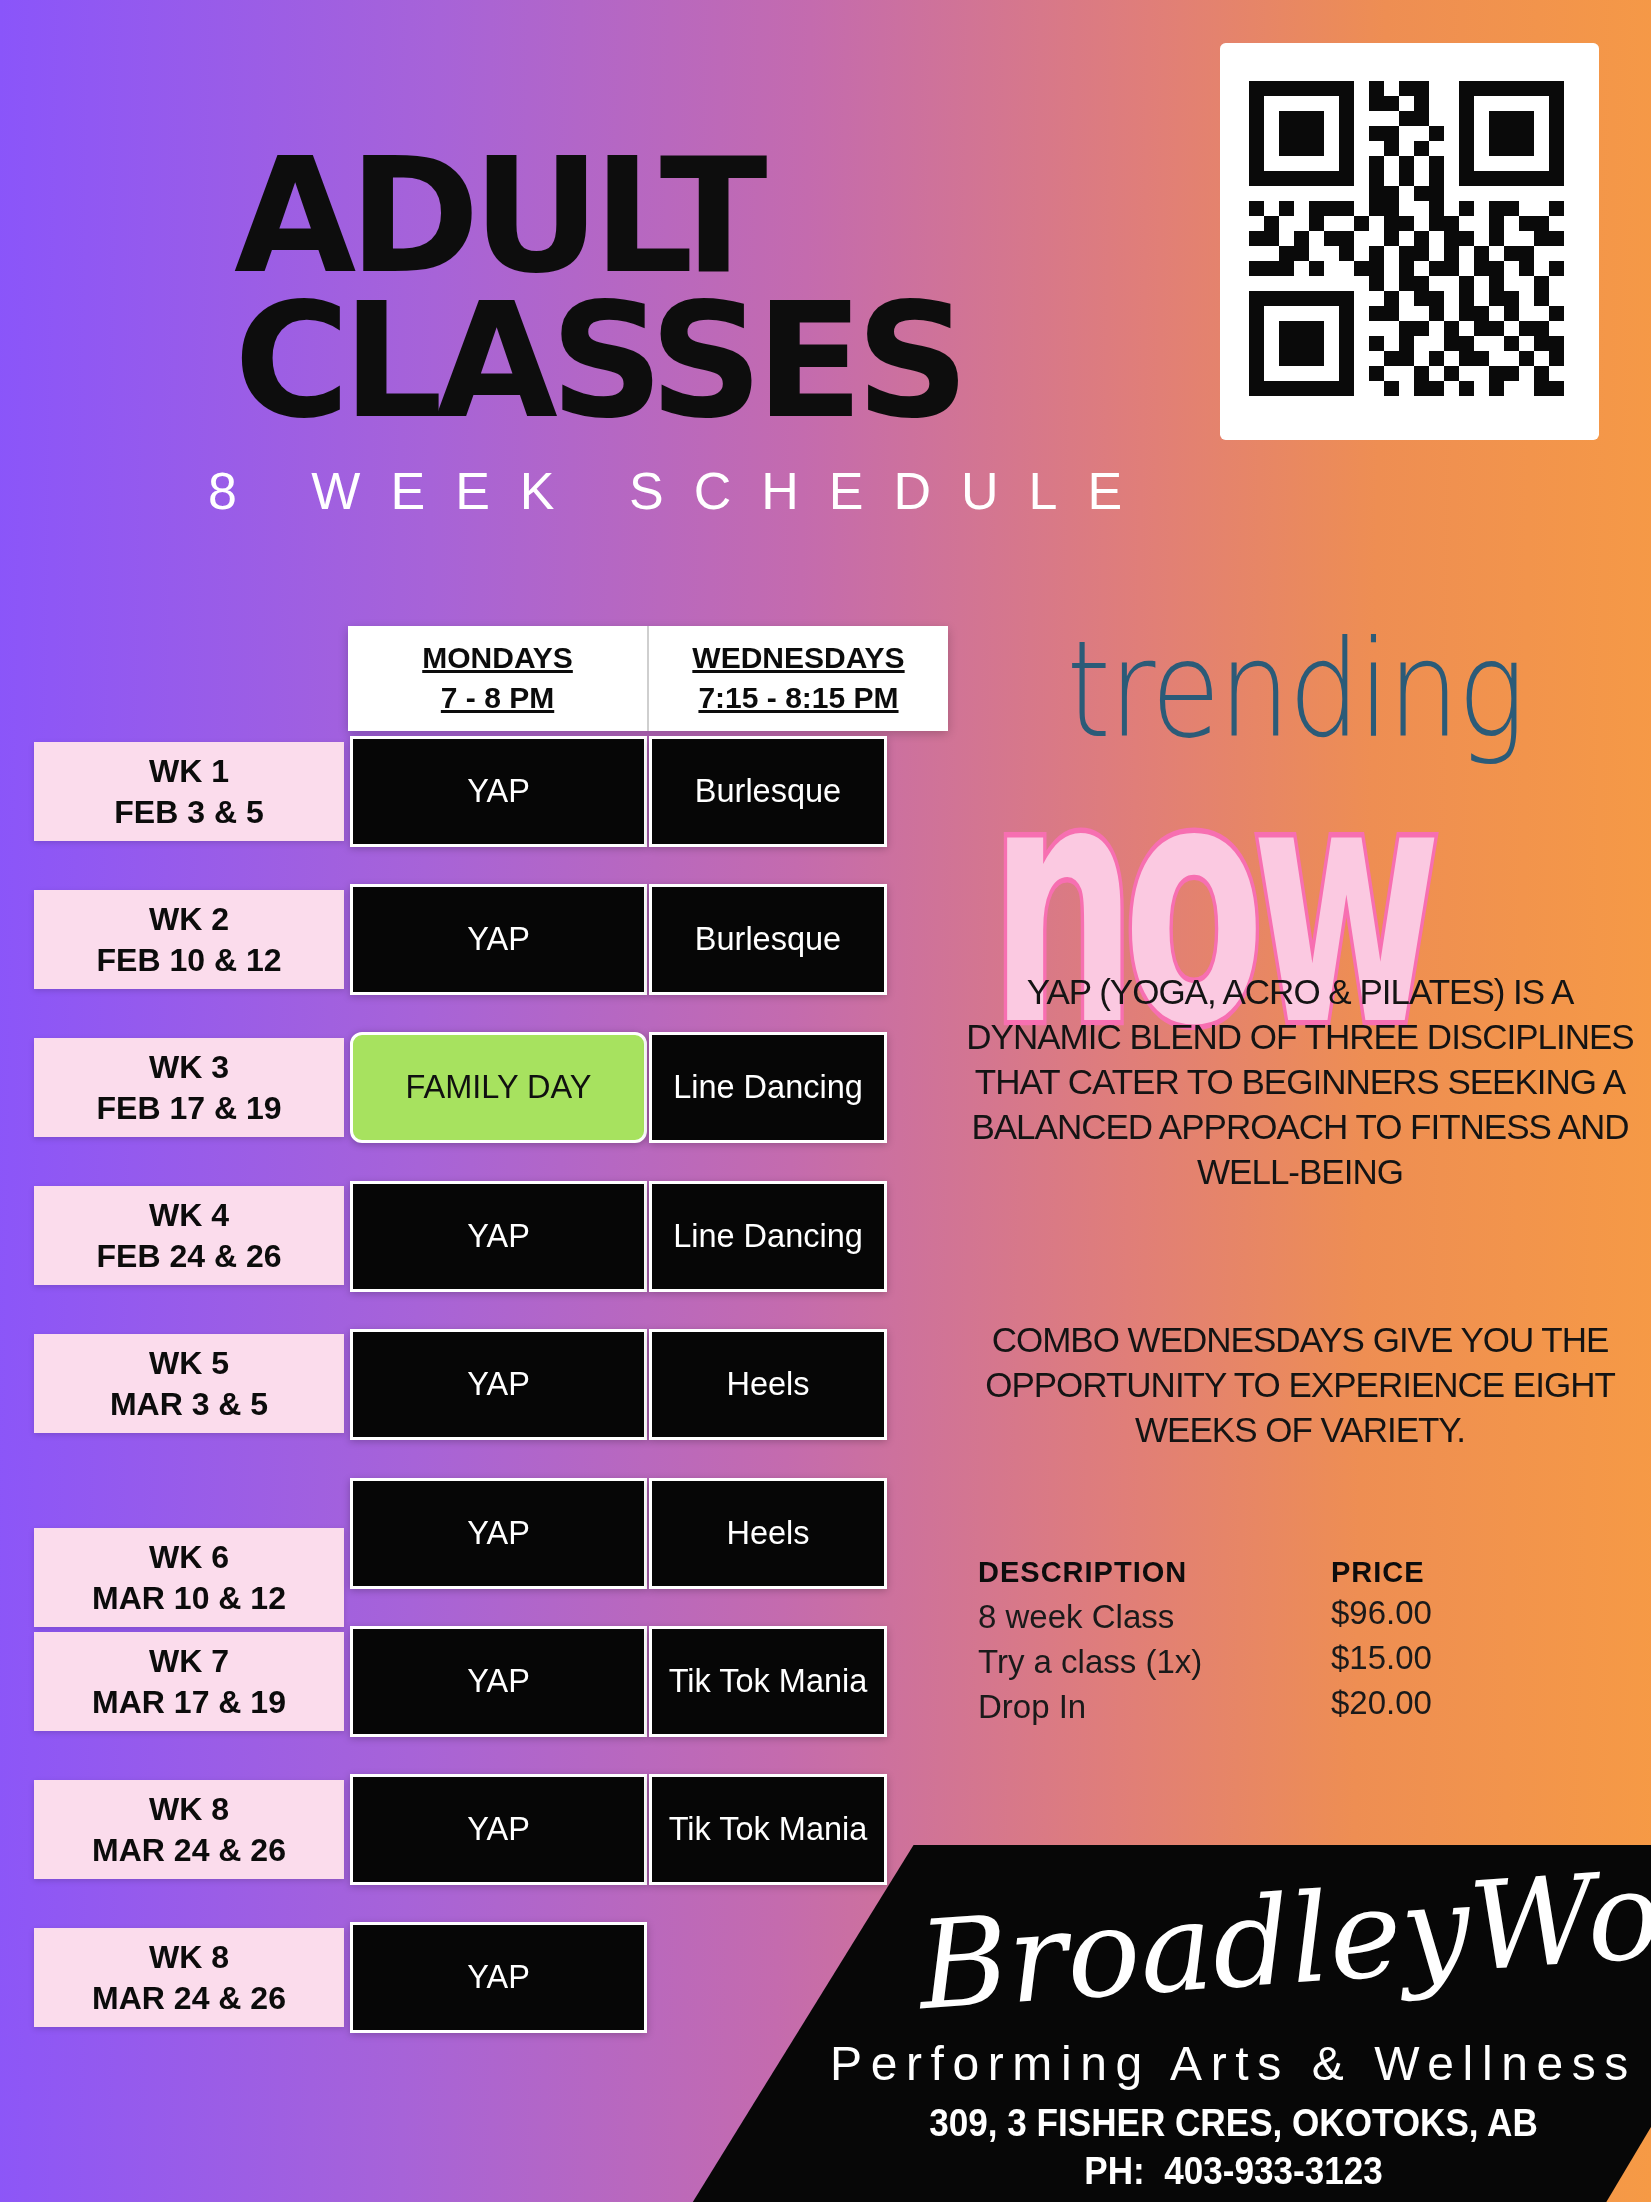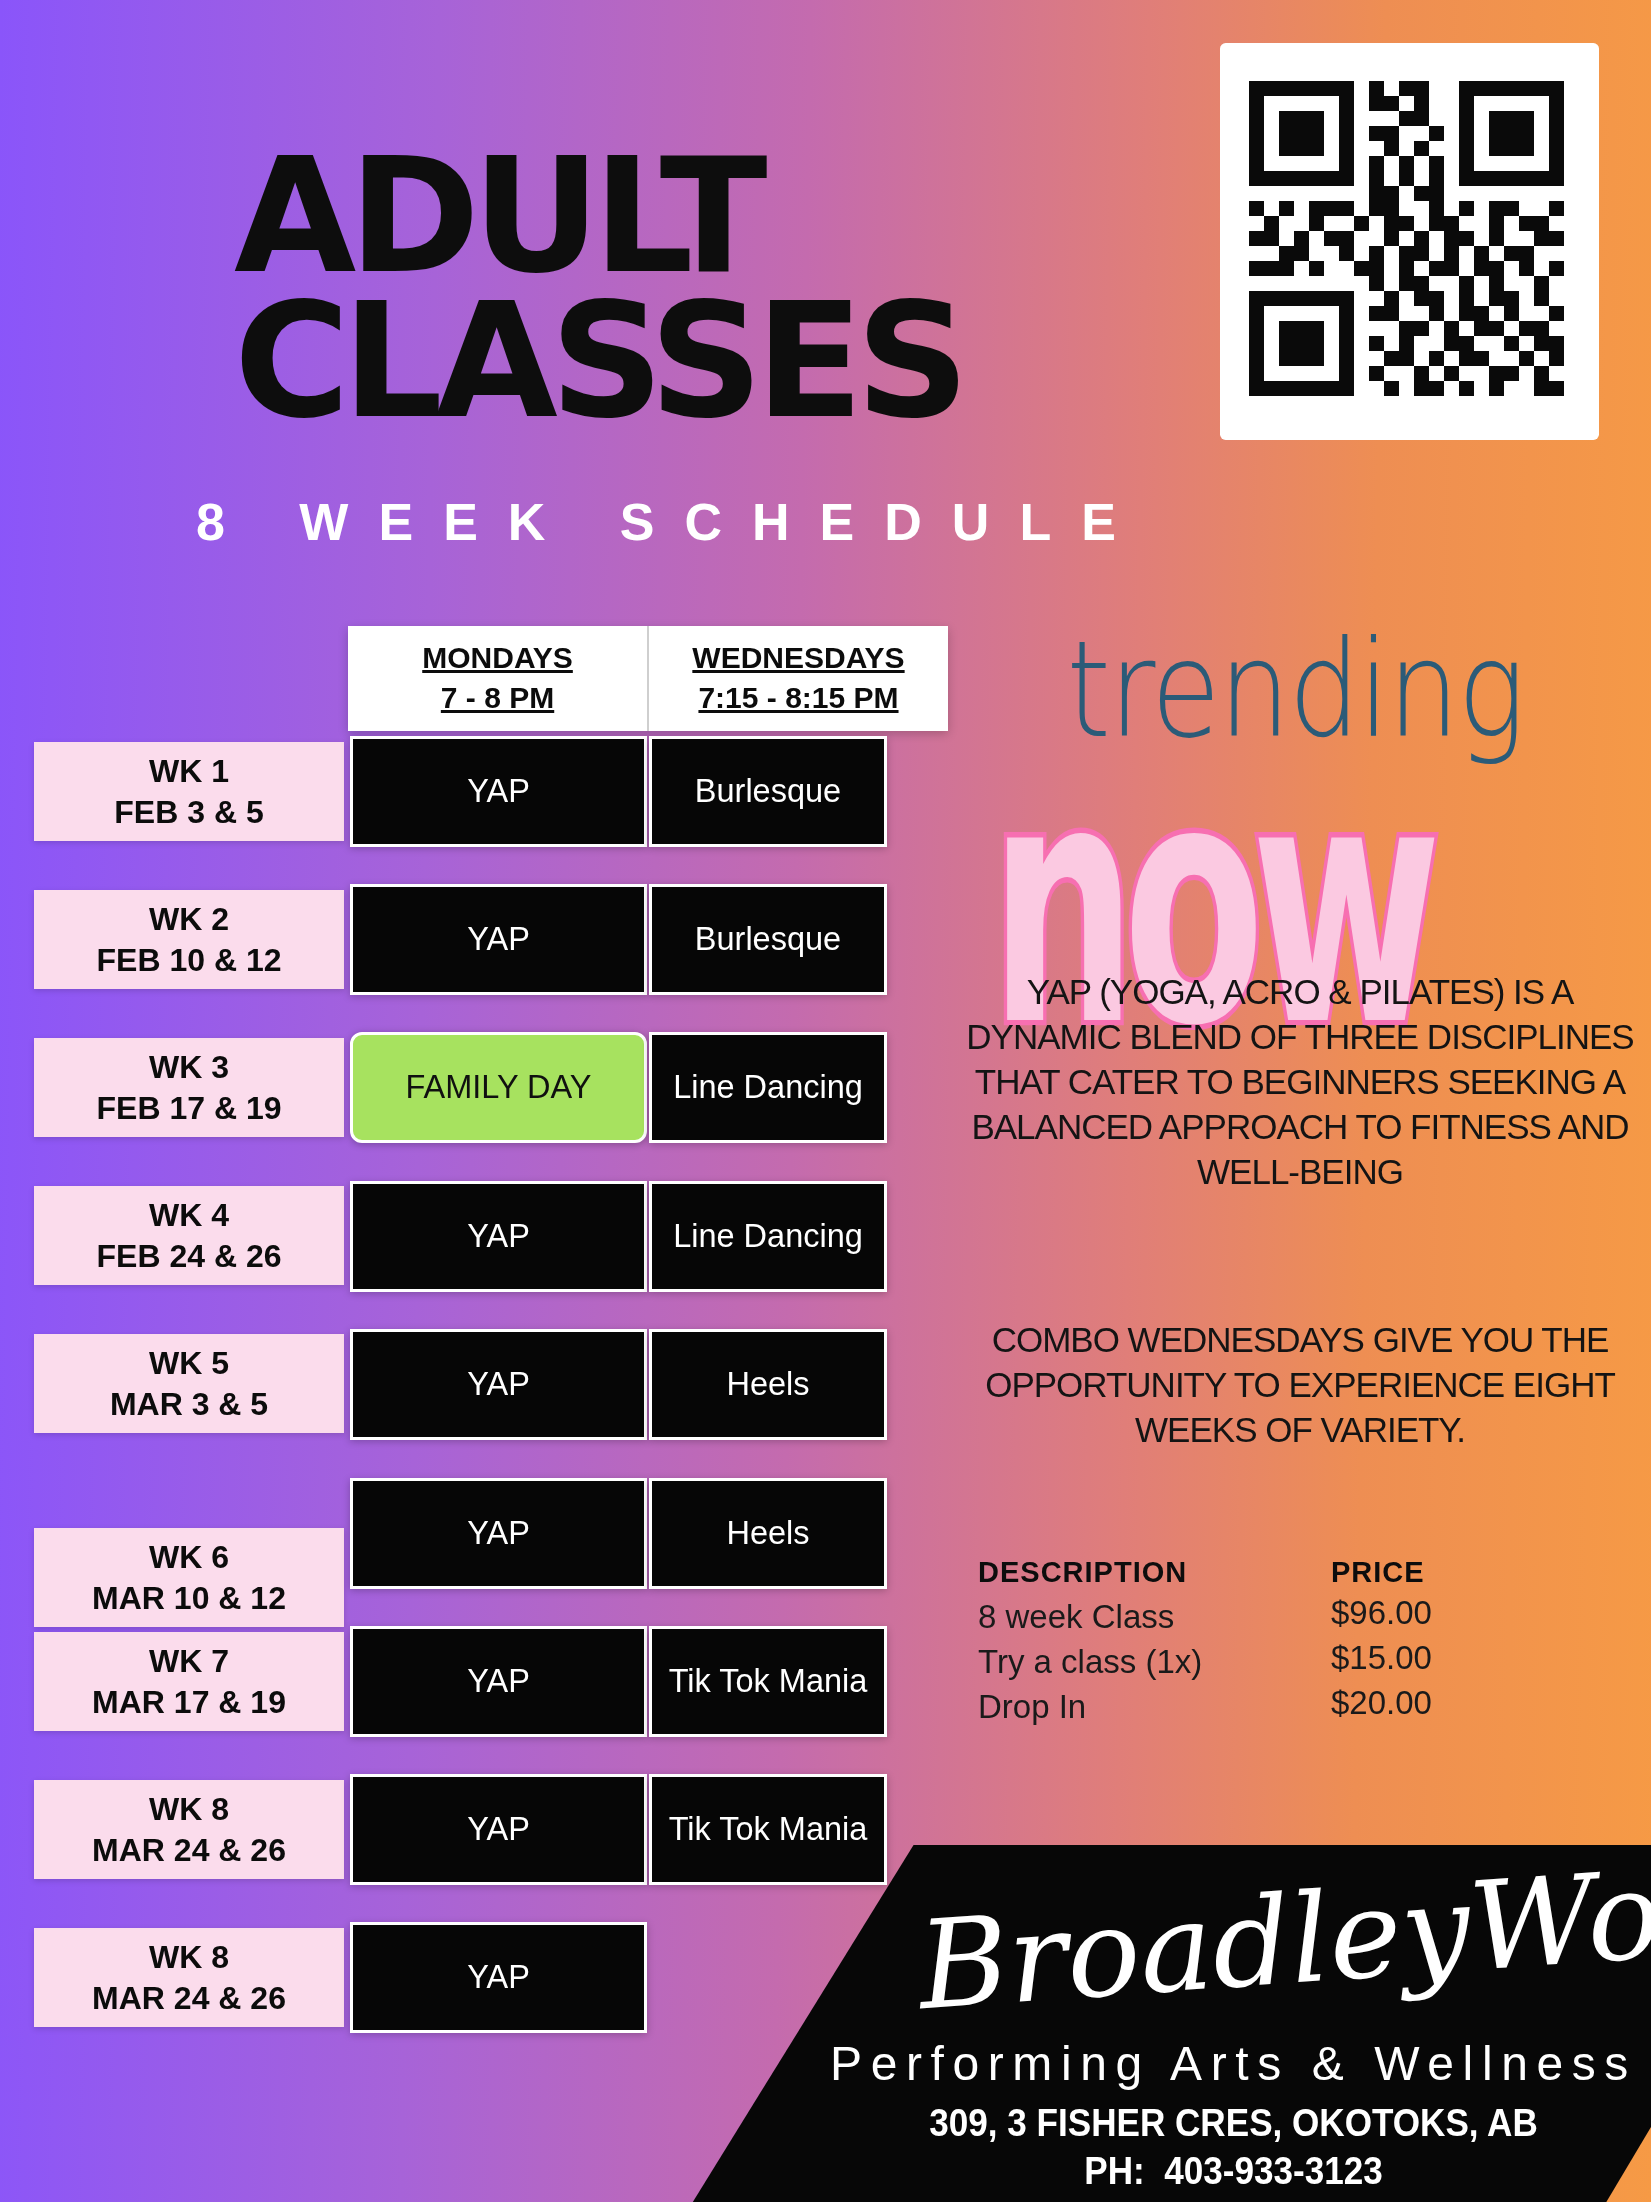--- a/index.html
+++ b/index.html
@@ -11,22 +11,22 @@
   .abs{position:absolute;}
 
   
   .title-line{
     left:234px;color:#0d0d0d;font-family:"DejaVu Sans",sans-serif;
     font-weight:800;font-size:158px;line-height:143px;letter-spacing:-7.6px;white-space:nowrap;
   }
   #title-line1{top:145px;}
   #title-line2{top:290px;}
   #subtitle{
-    left:196px;top:461px;color:#ffffff;font-weight:700;font-size:52px;
-    letter-spacing:30px;white-space:nowrap;margin-top:31px;
+    left:208px;top:461px;color:#ffffff;font-weight:400;font-size:52px;
+    letter-spacing:30px;white-space:nowrap;
   }
 
   
   #qr-box{left:1220px;top:43px;width:379px;height:397px;background:#ffffff;border-radius:5.7px;}
   #qr-grid{left:1249px;top:81px;display:grid;grid-template-columns:repeat(21,15px);grid-template-rows:repeat(21,15px);}
   #qr-grid .m{width:15px;height:15px;}
   #qr-grid .b{background:#0a0a0a;}
 
   
   #sched-header{

